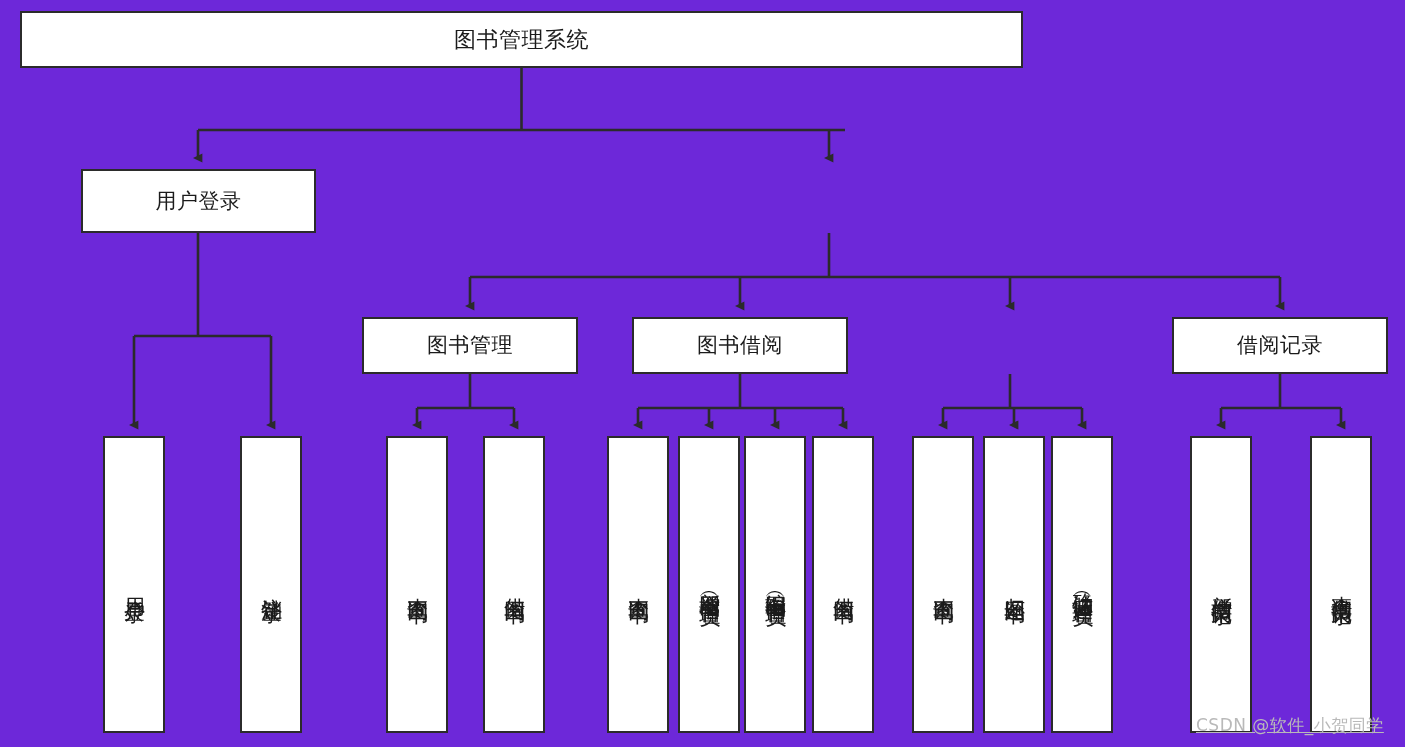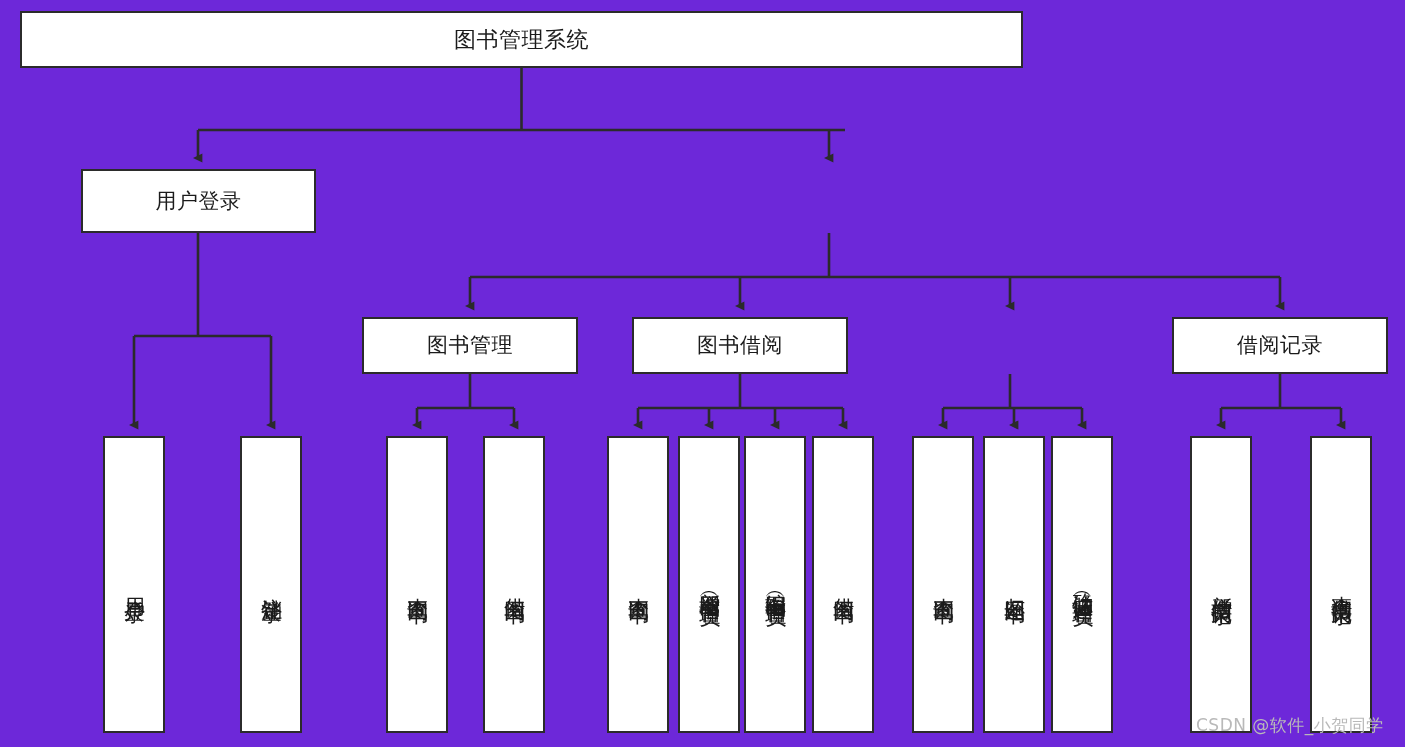--- a/index.html
+++ b/index.html
@@ -180,15 +180,15 @@
   <div class="node vert" style="left: 1051px; top: 436px; width: 62px; height: 297px;">
     <span class="label">确认归还（管理员）</span>
   </div>
   <div class="node vert" style="left: 1190px; top: 436px; width: 62px; height: 297px;">
     <span class="label">新增借阅记录</span>
   </div>
   <div class="node vert" style="left: 1310px; top: 436px; width: 62px; height: 297px;">
     <span class="label">查询借阅记录</span>
   </div>
 
-  <div class="watermark" style="left: 1196px; top: 714px; color: rgb(185, 185, 185);">CSDN @软件_小贺同学</div>
+  <div class="watermark" style="left: 1196px; top: 714px; color: rgb(185, 185, 185); text-decoration: underline;">CSDN @软件_小贺同学</div>
 
 </div>
 
 </body></html>

